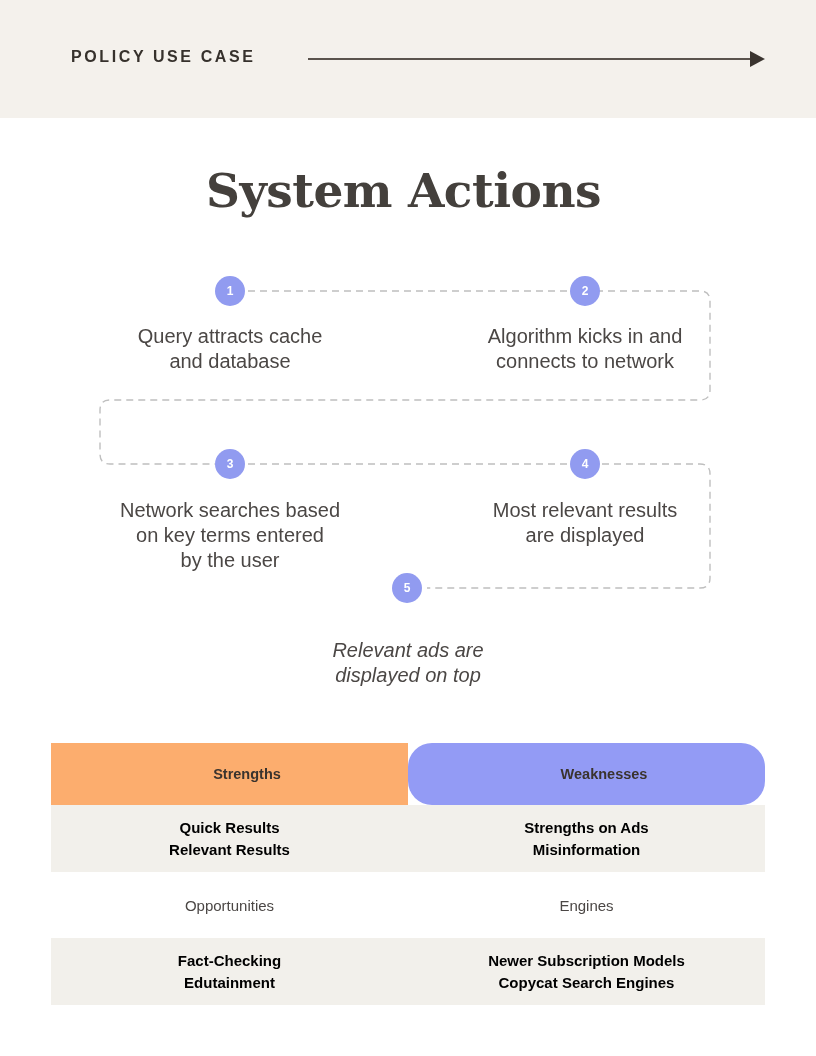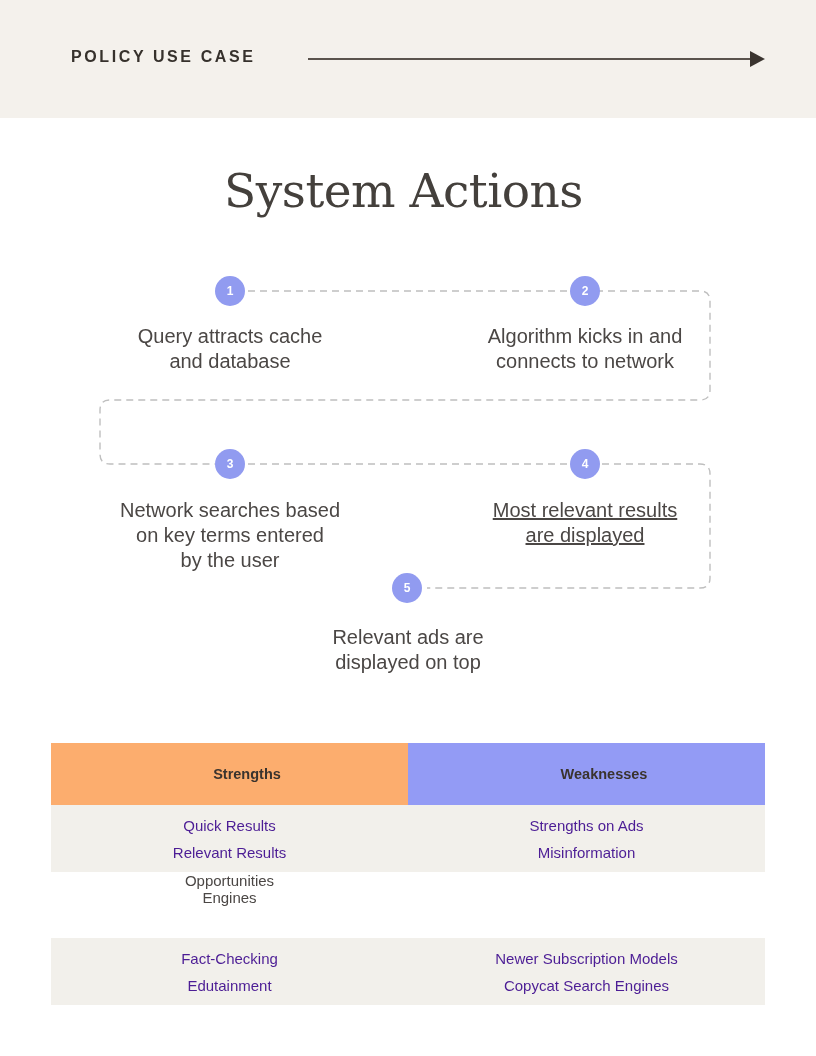--- a/index.html
+++ b/index.html
@@ -34,21 +34,21 @@
     border-top:8px solid transparent;
     border-bottom:8px solid transparent;
     border-left:15px solid #3a342f;
   }
 
   
   .page-title{
     position:absolute; left:0; top:163px;
     width:807px; text-align:center;
     font-family:"DejaVu Serif", serif;
-    font-size:47px; font-weight:normal;
+    font-size:47px; font-weight:bold;
     letter-spacing:-0.5px;
     color:#44403c;
   }
 
   
   .flow{
     position:absolute; left:0; top:262px;
     width:816px; height:420px;
   }
   .flow-svg{ position:absolute; left:0; top:0; }
@@ -84,29 +84,29 @@
     text-align:center;
     display:flex; flex-direction:column;
     align-items:center; justify-content:center;
     white-space:pre-line;
   }
   .swot-header{ height:62px; }
   .swot-header .swot-cell{
     font-size:14.5px; font-weight:bold; color:#3a332e;padding-left:35px;
   }
   .swot-header .cell-left{ background:#fcad6e; }
-  .swot-header .cell-right{ background:#939bf5; }
+  .swot-header .cell-right{ background:#939bf5;border-radius:24px; }
 
   .swot-body-row{ height:67px; }
   .swot-body-row .swot-cell{
-    font-size:15px; line-height:27px; color:#4c1d95;
+    font-size:15px; line-height:22px; color:#000000;font-weight:bold;
   }
   .band{ background:#f2f0eb; }
   .plain{ background:#ffffff; }
-  .swot-mid{ height:66px;flex-direction:column; }
+  .swot-mid{ height:66px; }
   .swot-mid .swot-cell{ font-size:15px; color:#4b4745; }
 </style>
 </head>
 <body>
 
 <div class="header">
   <div class="header-label">POLICY USE CASE</div>
   <div class="header-rule"></div>
   <div class="header-arrowhead"></div>
 </div>
@@ -137,27 +137,27 @@
   <div class="node-circle" style="left:215px; top:187px;">
     <span>3</span>
   </div>
   <div class="node-text" style="left:110px; top:236px; width:240px;">Network searches based
 on key terms entered
 by the user</div>
 
   <div class="node-circle" style="left:570px; top:187px;">
     <span>4</span>
   </div>
-  <div class="node-text" style="left:465px; top:236px; width:240px;text-decoration:underline;">Most relevant results
+  <div class="node-text" style="left:465px; top:236px; width:240px;">Most relevant results
 are displayed</div>
 
   <div class="node-circle" style="left:392px; top:311px;">
     <span>5</span>
   </div>
-  <div class="node-text" style="left:288px; top:363px; width:240px;">Relevant ads are
+  <div class="node-text" style="left:288px; top:376px; width:240px;font-style:italic;">Relevant ads are
 displayed on top</div>
 
 </div>
 
 <div class="swot">
 
   <div class="swot-row swot-header">
     <div class="swot-cell cell-left">Strengths</div>
     <div class="swot-cell cell-right">Weaknesses</div>
   </div>

